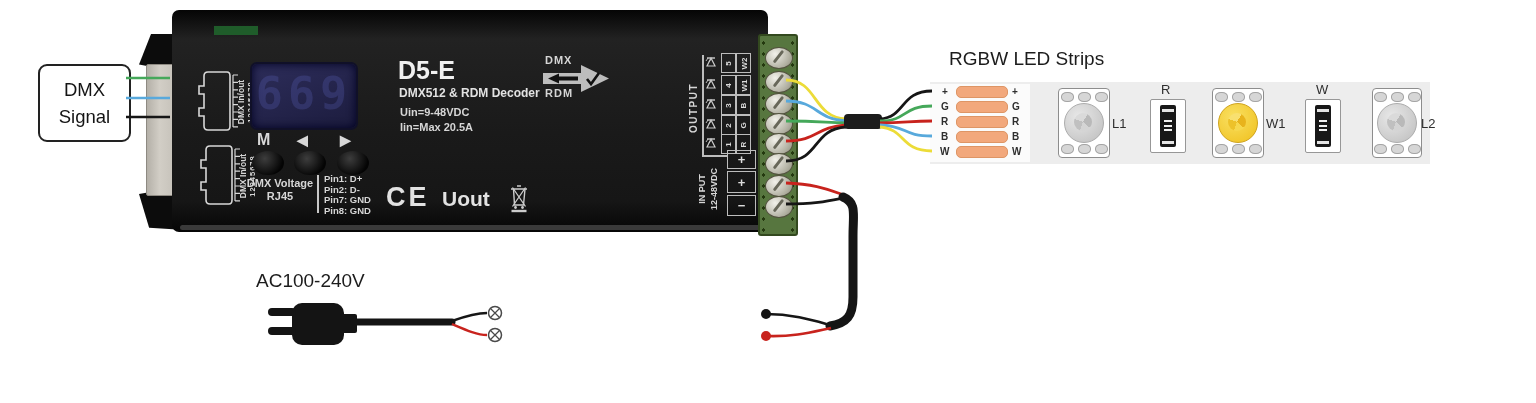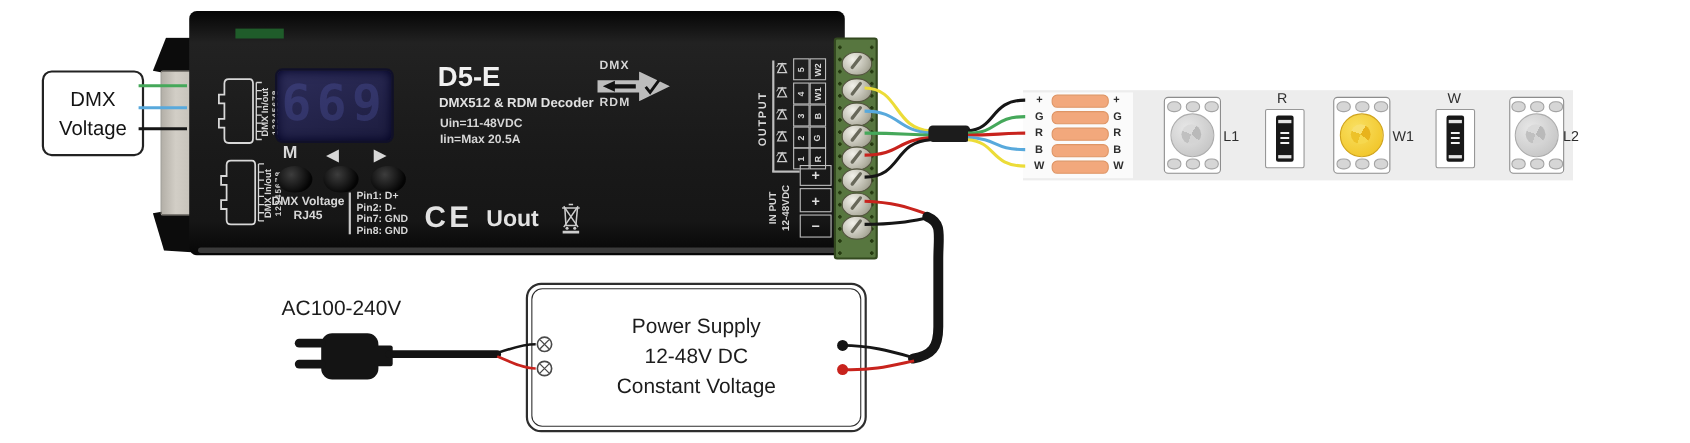--- a/index.html
+++ b/index.html
@@ -62,21 +62,21 @@
             background:repeating-linear-gradient(#f2f2f2 0 2px,transparent 2px 4.6px)}
   .comp-lab{font-size:13px;color:#2e2e2e;font-weight:500}
 </style>
 </head>
 <body>
 
 <div id="canvas">
 
   <div class="abs master-box" style="left:38px;top:64px;width:89px;height:74px">
     <span>DMX</span>
-    <span>Voltage</span>
+    <span>Signal</span>
   </div>
 
   <div class="abs flange" style="left:139px;top:34px;width:40px;height:38px;clip-path:polygon(30% 0,100% 0,100% 100%,0 80%)"></div>
   <div class="abs flange" style="left:139px;top:186px;width:46px;height:44px;clip-path:polygon(0 18%,100% 0,100% 100%,22% 95%)"></div>
   <div class="abs side-panel" style="left:146px;top:64px;width:32px;height:130px"></div>
   <div class="abs dec-main" style="left:172px;top:10px;width:596px;height:222px"></div>
   <div class="abs pcb-sliver" style="left:214px;top:26px;width:44px;height:9px"></div>
   <div class="abs" style="left:180px;top:225px;width:580px;height:5px;background:#3a3a3a;border-radius:3px"></div>
 
   <svg class="abs" style="left:192px;top:68px" width="48" height="66" viewBox="0 0 48 66">
@@ -116,21 +116,21 @@
   <div class="abs face-txt" style="left:324px;top:174px;font-size:9.5px;line-height:10.5px">
     <div>Pin1: D+</div>
     <div>Pin2: D-</div>
     <div>Pin7: GND</div>
     <div>Pin8: GND</div>
   </div>
 
   <div class="abs face-txt" style="left:398px;top:56px;font-size:25px;color:#f0f0f0">D5-E</div>
   <div class="abs face-txt" style="left:399px;top:86px;font-size:12px;color:#e2e2e2">DMX512 &amp; RDM Decoder</div>
   <div class="abs face-txt" style="left:400px;top:105px;font-size:11px;line-height:15px">
-    <div>Uin=11-48VDC</div>
+    <div>Uin=9-48VDC</div>
     <div>Iin=Max 20.5A</div>
   </div>
 
   <div class="abs" style="left:543px;top:56px;width:72px;height:42px">
     <span class="abs face-txt" style="left:2px;top:-2px;font-size:11px;letter-spacing:1px">DMX</span>
     <svg class="abs" style="left:0;top:9px" width="70" height="27" viewBox="0 0 70 27">
       <polygon points="0,8 38,8 38,0 66,13.5 38,27 38,19 0,19" fill="#bdbdbd"></polygon>
       <polygon points="5,13.5 16,8.5 16,11.5 35,11.5 35,15.5 16,15.5 16,18.5" fill="#111"></polygon>
       <path d="M44,14 l4,5 l8,-11" stroke="#111" stroke-width="2.6" fill="none"></path>
     </svg>
@@ -232,20 +232,21 @@
     <div class="screw" style="top:11px"></div>
     <div class="screw" style="top:35px"></div>
     <div class="screw" style="top:57px"></div>
     <div class="screw" style="top:77px"></div>
     <div class="screw" style="top:97px"></div>
     <div class="screw" style="top:117px"></div>
     <div class="screw" style="top:139px"></div>
     <div class="screw" style="top:160px"></div>
   </div>
 
+  <div class="abs dark-label" style="left:949px;top:48px;font-size:19px">RGBW LED Strips</div>
   <div class="abs strip-bg" style="left:930px;top:82px;width:500px;height:82px"></div>
   <div class="abs conn-white" style="left:930px;top:84px;width:100px;height:78px"></div>
 
   <div class="abs pad-lab" style="left:942px;top:87px">+</div>
   <div class="abs pad" style="left:956px;top:86px;width:50px"></div>
   <div class="abs pad-lab" style="left:1012px;top:87px">+</div>
   <div class="abs pad-lab" style="left:941px;top:102px">G</div>
   <div class="abs pad" style="left:956px;top:101px;width:50px"></div>
   <div class="abs pad-lab" style="left:1012px;top:102px">G</div>
   <div class="abs pad-lab" style="left:941px;top:117px">R</div>
@@ -310,27 +311,20 @@
       </div>
     <div class="chip"></div>
     <div class="led-pads">
         <div class="led-pad"></div>
         <div class="led-pad"></div>
         <div class="led-pad"></div>
       </div>
   </div>
   <div class="abs comp-lab" style="left:1421px;top:116px">L2</div>
 
-  <div class="abs psu" style="left:478px;top:257px;width:306px;height:132px">
-    <div class="psu-inner">
-      <div class="psu-line">Power Supply</div>
-      <div class="psu-line">12-48V DC</div>
-      <div class="psu-line">Constant Voltage</div>
-    </div>
-  </div>
 
   <div class="abs dark-label" style="left:256px;top:270px;font-size:19px">AC100-240V</div>
   <div class="abs plug" style="left:292px;top:303px;width:52px;height:42px;border-radius:10px"></div>
   <div class="abs plug" style="left:340px;top:314px;width:17px;height:19px;border-radius:2px"></div>
   <div class="abs plug" style="left:268px;top:308px;width:28px;height:8px;border-radius:4px"></div>
   <div class="abs plug" style="left:268px;top:327px;width:28px;height:8px;border-radius:4px"></div>
 
   <svg class="abs" style="left:0;top:0;pointer-events:none" width="1536" height="403" viewBox="0 0 1536 403">
 
     <path d="M126,78 H170" stroke="#45a85a" stroke-width="2.6" fill="none"></path>

